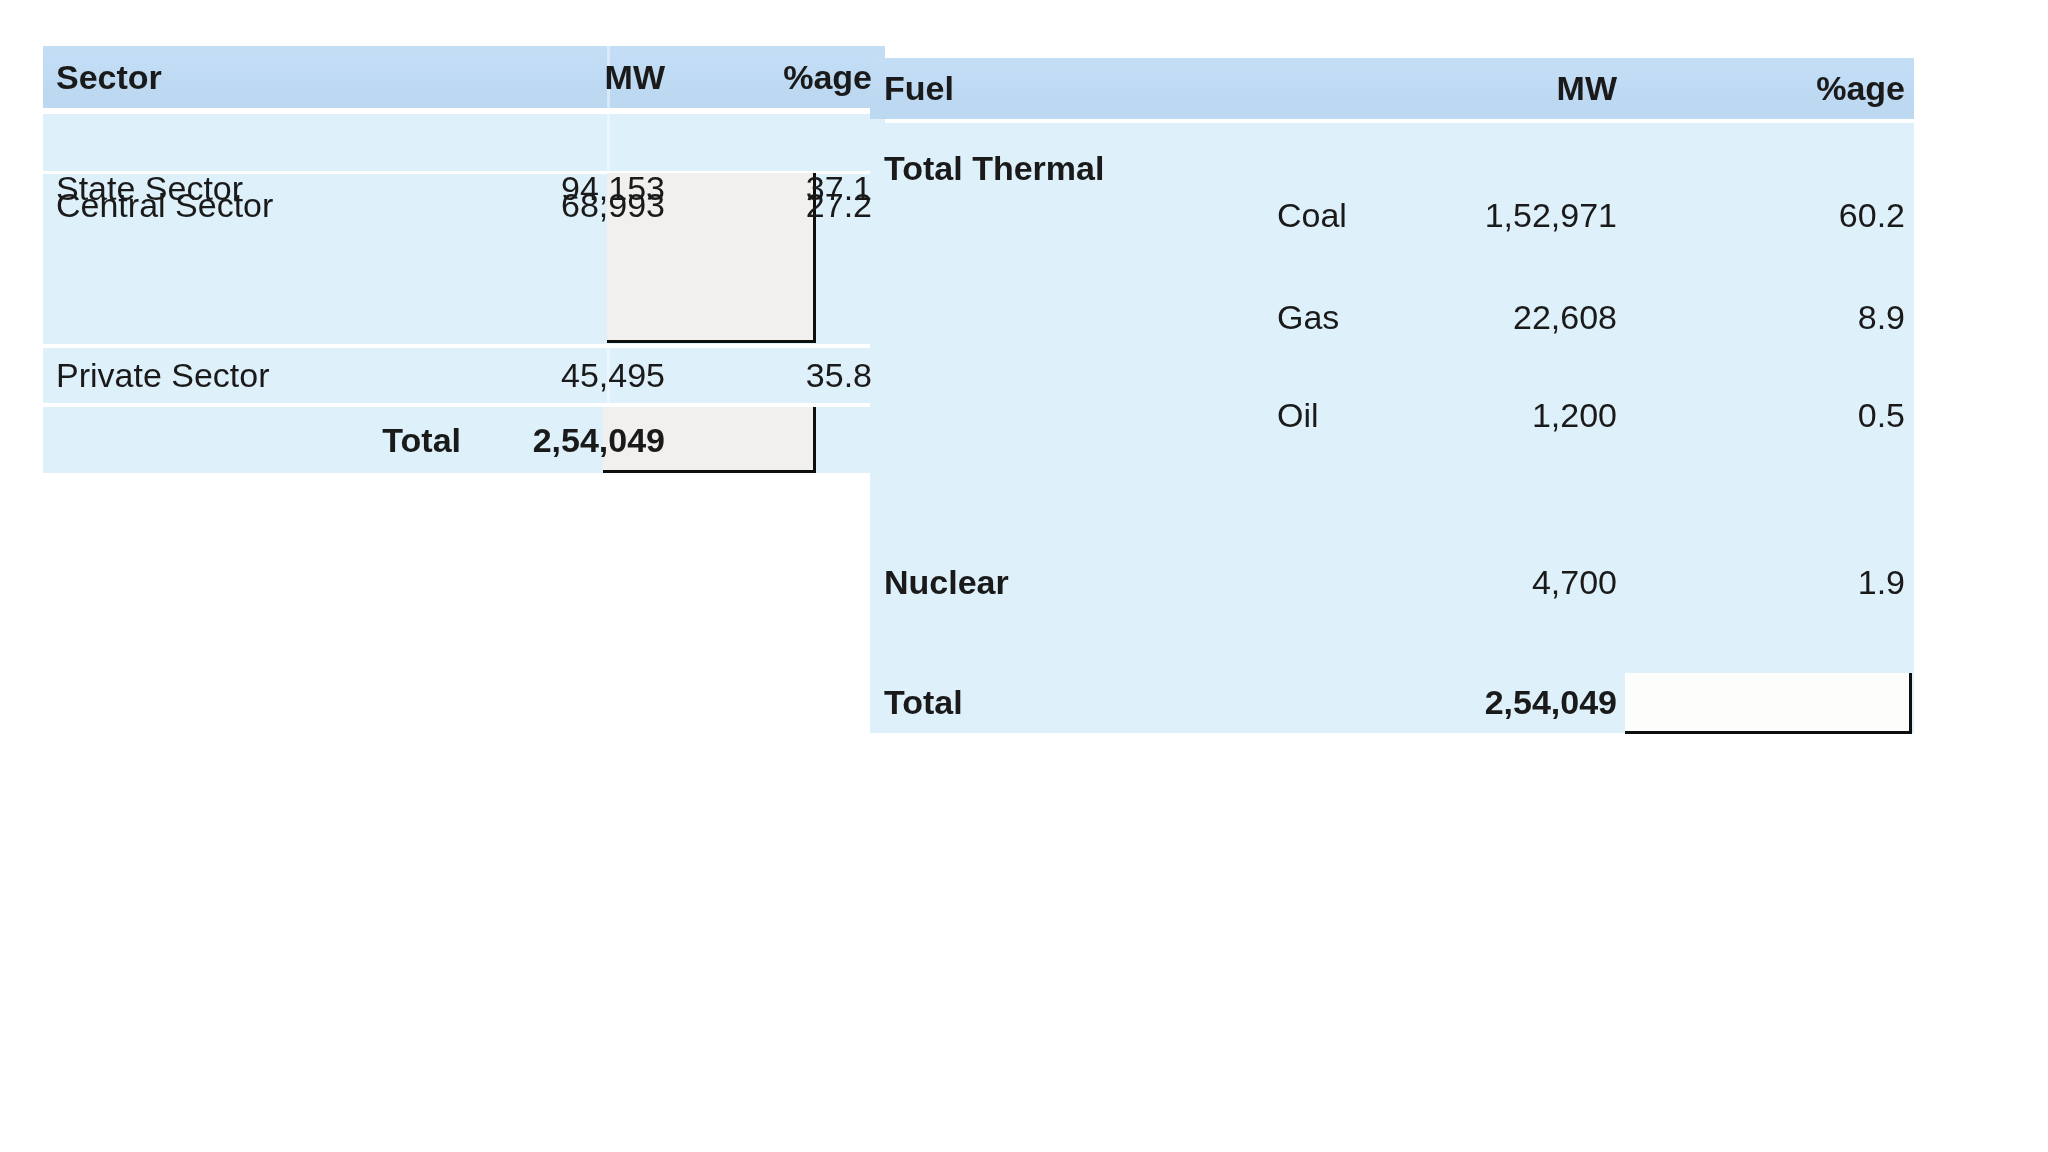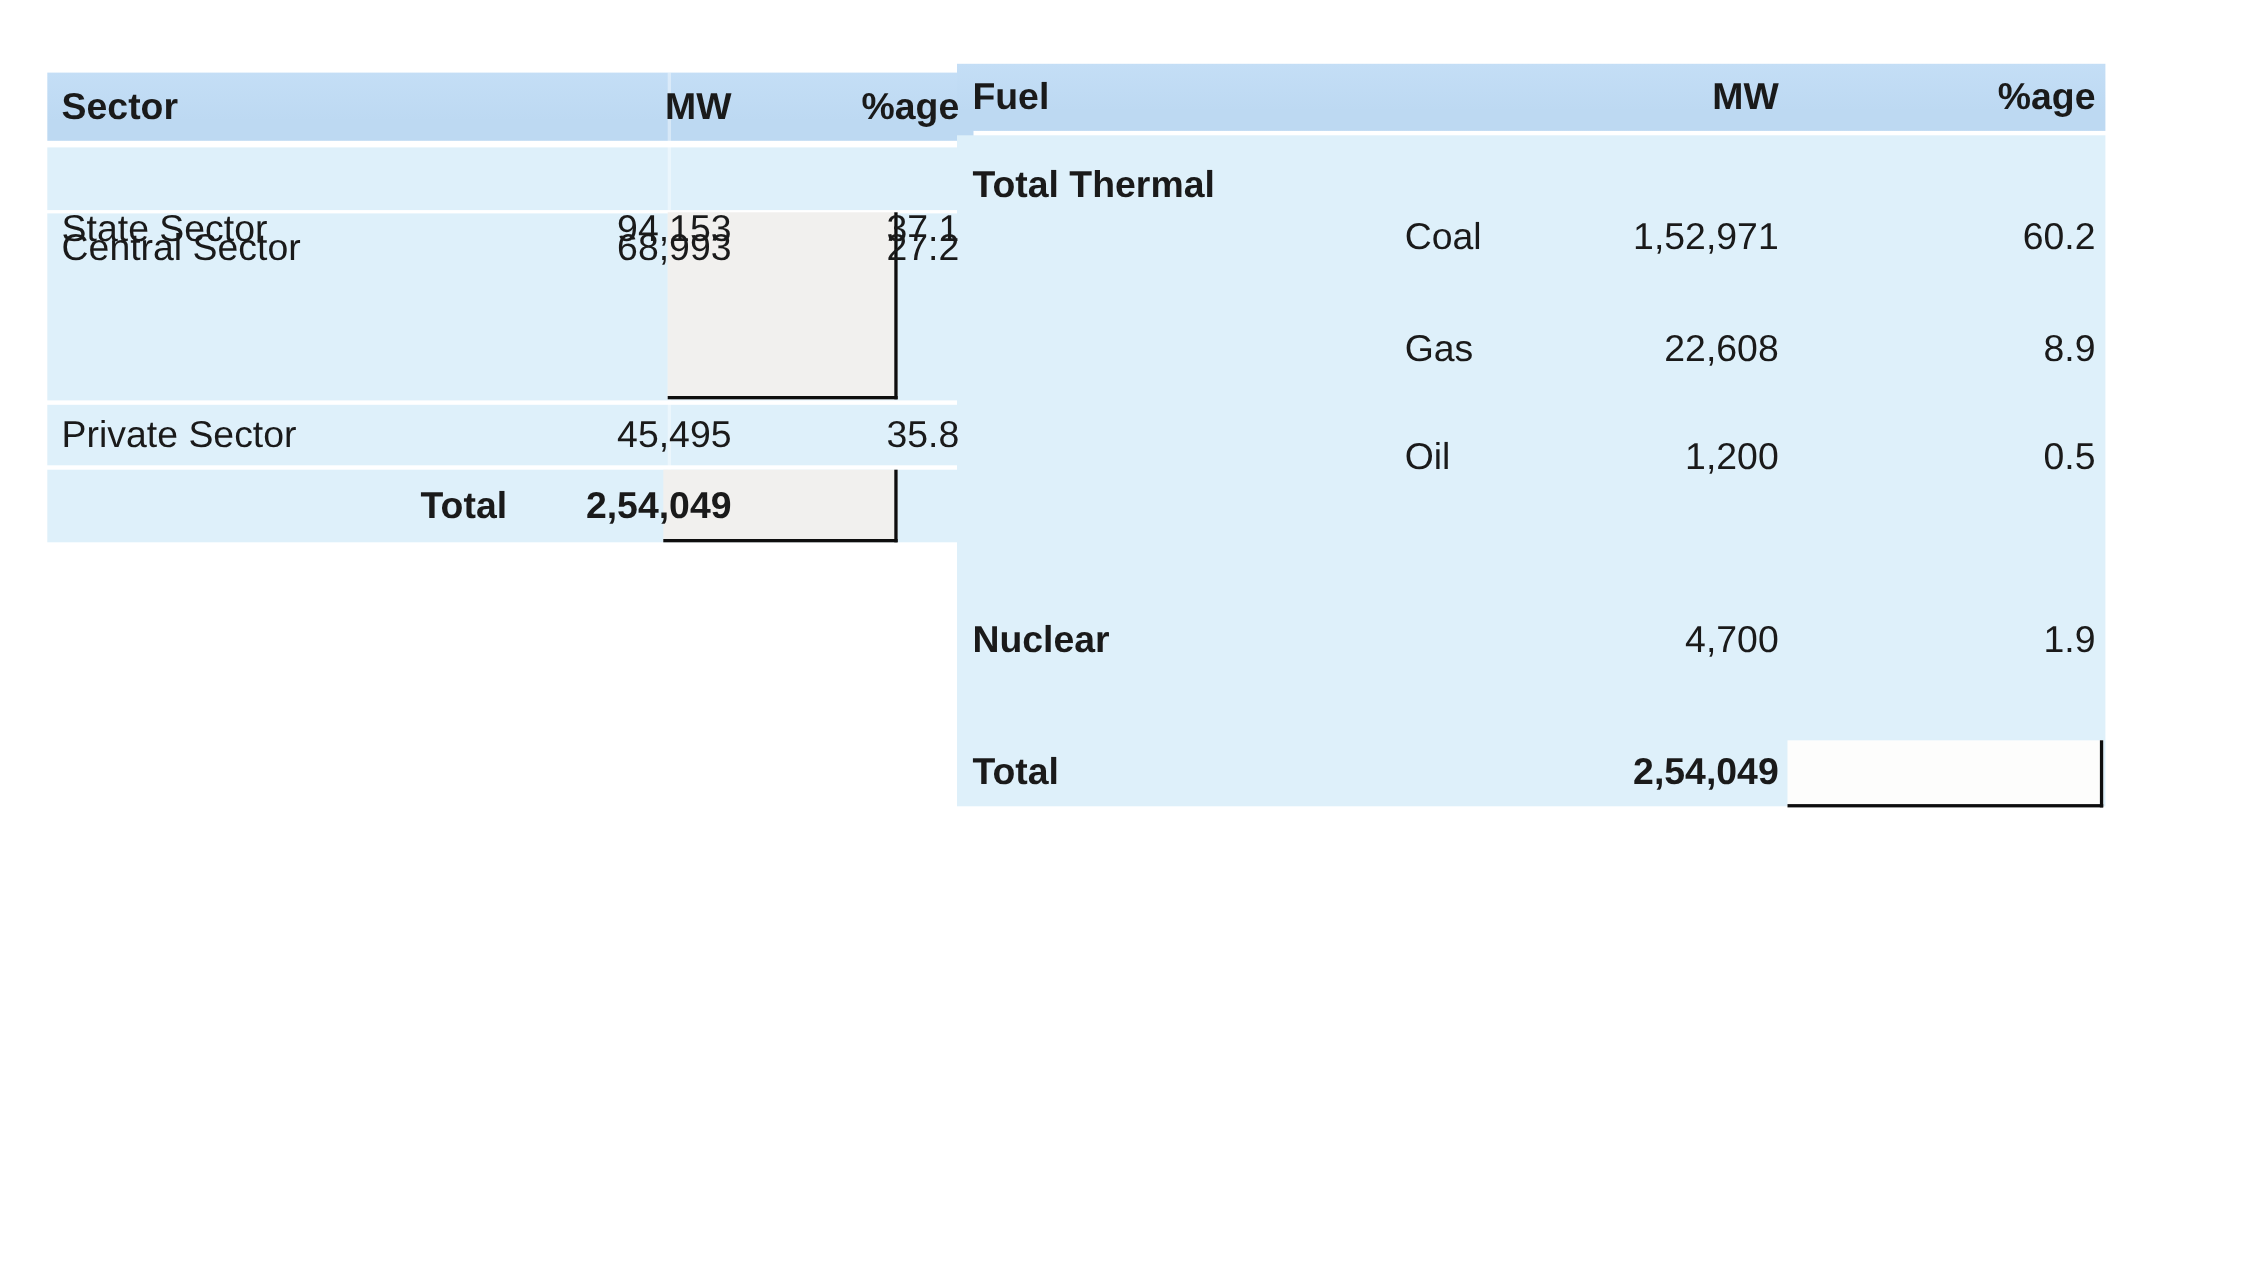--- a/index.html
+++ b/index.html
@@ -31,21 +31,21 @@
   .st .totlab{right:424px;text-align:right;}
   
   .ft .lab{left:14px;}
   .ft .sub{left:407px;}
   .ft .mw{right:297px;text-align:right;}
   .ft .pct{right:9px;text-align:right;}
 </style>
 </head>
 <body style="background: rgb(255, 255, 255);">
 
-<div class="tbl st" style="left:43px;top:46px;width:842px;height:427px;margin-top:20px;">
+<div class="tbl st" style="left:43px;top:46px;width:842px;height:427px;">
 
   <div class="band hdr" style="top:0;height:62px;"></div>
   <div class="band body" style="top:68px;height:57px;"></div>
   <div class="band body" style="top:128px;height:170px;"></div>
   <div class="band body" style="top:302px;height:55px;"></div>
   <div class="band body" style="top:361px;height:66px;"></div>
 
   <div class="seam" style="left:564px;"></div>
 
   <div class="box gray" style="left:564px;top:127px;width:206px;height:167px;"></div>

